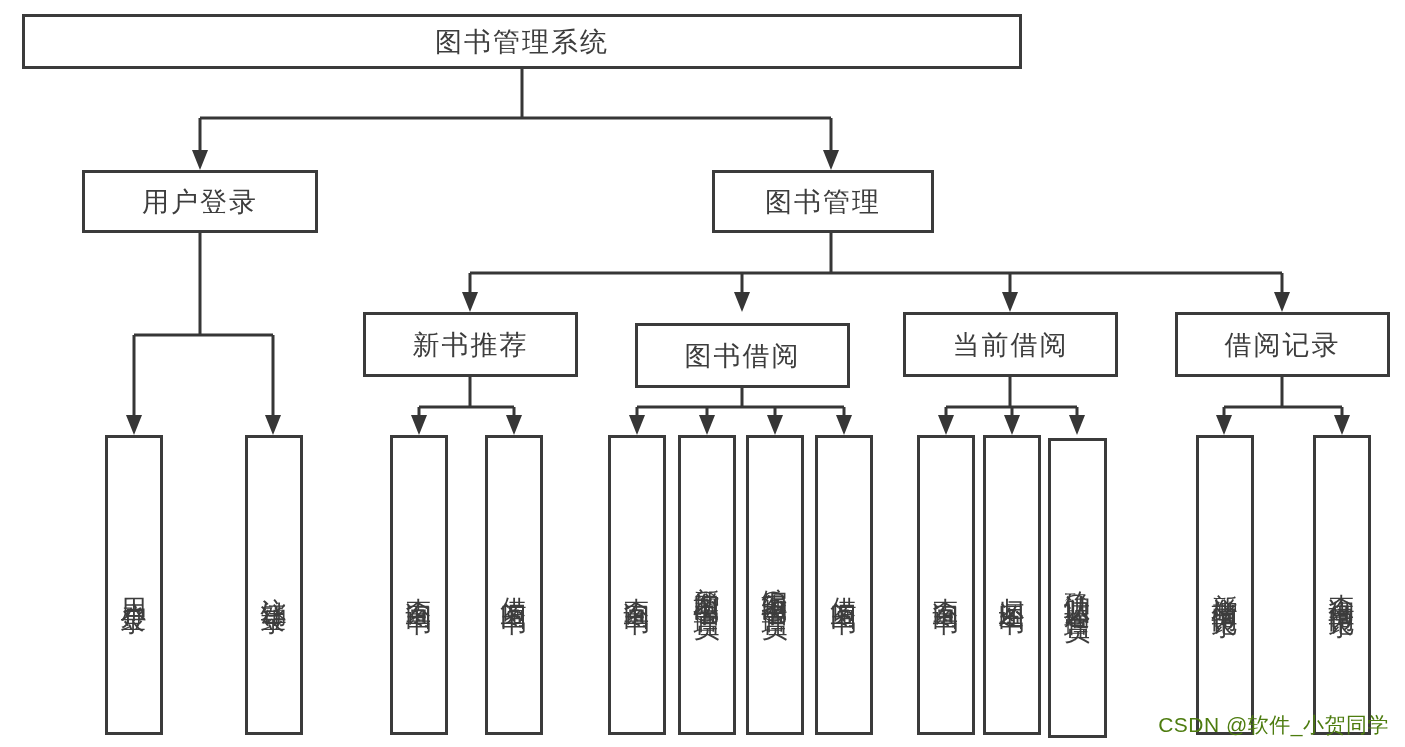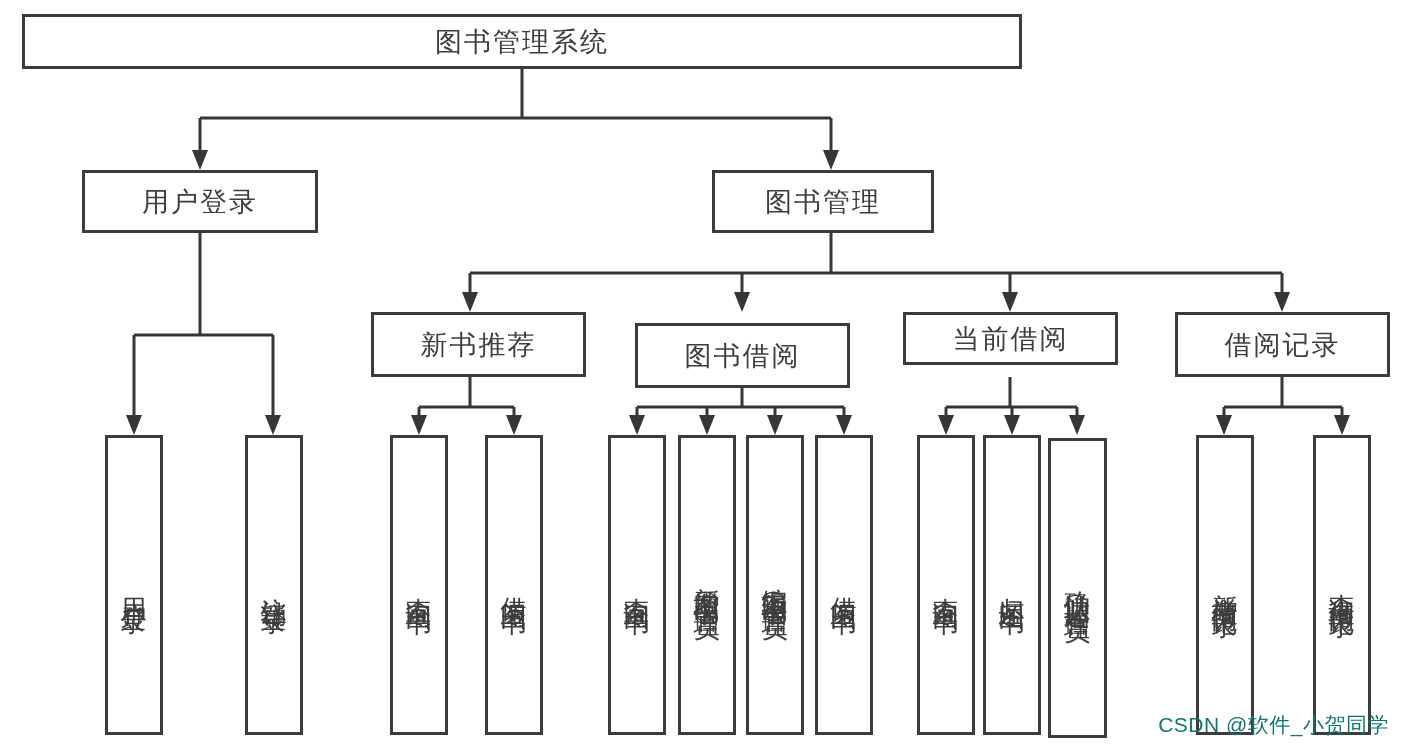--- a/index.html
+++ b/index.html
@@ -31,21 +31,21 @@
     letter-spacing: 4px;
     line-height: 1;
   }
   .watermark {
     position: absolute;
     right: 16px;
     bottom: 8px;
     z-index: 3;
     font-size: 21px;
     letter-spacing: 0.5px;
-    color: #0f766e;
+    color: #4d7c0f;
     white-space: nowrap;
   }
 </style>
 </head>
 <body>
 
 <div class="stage">
 
   <svg class="connectors" width="1405" height="747" viewBox="0 0 1405 747" xmlns="http://www.w3.org/2000/svg">
     <path d="M522 69 V118 M200 118 H831 M200 118 V152 M831 118 V152
@@ -76,23 +76,23 @@
       <polygon points="1216,415 1232,415 1224,435"></polygon>
       <polygon points="1334,415 1350,415 1342,435"></polygon>
     </g>
   </svg>
 
   <div class="node h" style="left:22px; top:14px; width:1000px; height:55px;">图书管理系统</div>
 
   <div class="node h" style="left:82px; top:170px; width:236px; height:63px;">用户登录</div>
   <div class="node h" style="left:712px; top:170px; width:222px; height:63px;">图书管理</div>
 
-  <div class="node h" style="left:371px; top:312px; width:215px; height:65px;text-align:center;">新书推荐</div>
+  <div class="node h" style="left:363px; top:312px; width:215px; height:65px;text-align:center;">新书推荐</div>
   <div class="node h" style="left:635px; top:312px; width:215px; height:65px;margin-top:11px;">图书借阅</div>
-  <div class="node h" style="left:903px; top:312px; width:215px; height:53px;">当前借阅</div>
+  <div class="node h" style="left:903px; top:312px; width:215px; height:65px;">当前借阅</div>
   <div class="node h" style="left:1175px; top:312px; width:215px; height:65px;">借阅记录</div>
 
   <div class="node v" style="left:105px; top:435px; width:58px; height:300px;">用户登录</div>
   <div class="node v" style="left:245px; top:435px; width:58px; height:300px;">注销登录</div>
 
   <div class="node v" style="left:390px; top:435px; width:58px; height:300px;">查询图书</div>
   <div class="node v" style="left:485px; top:435px; width:58px; height:300px;">借阅图书</div>
 
   <div class="node v" style="left:608px; top:435px; width:58px; height:300px;">查询图书</div>
   <div class="node v" style="left:678px; top:435px; width:58px; height:300px;">新增图书（管理员）</div>

